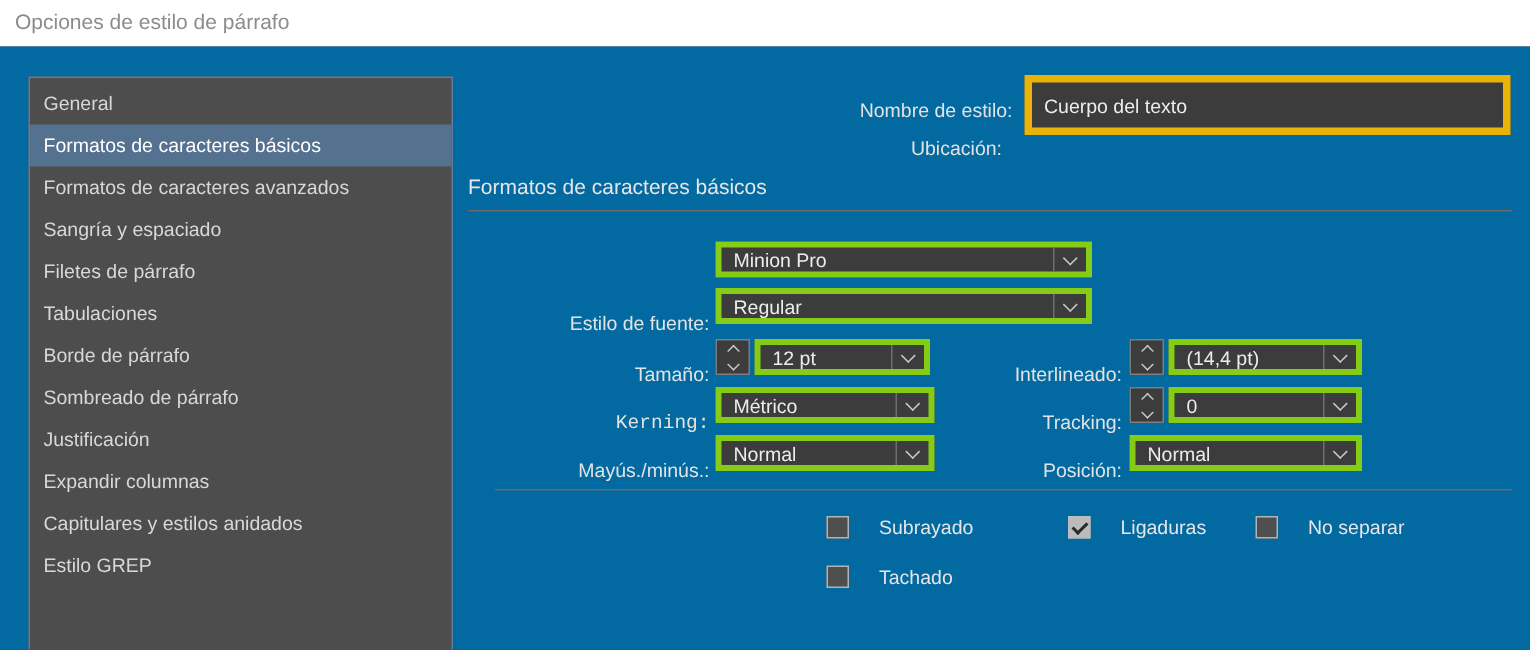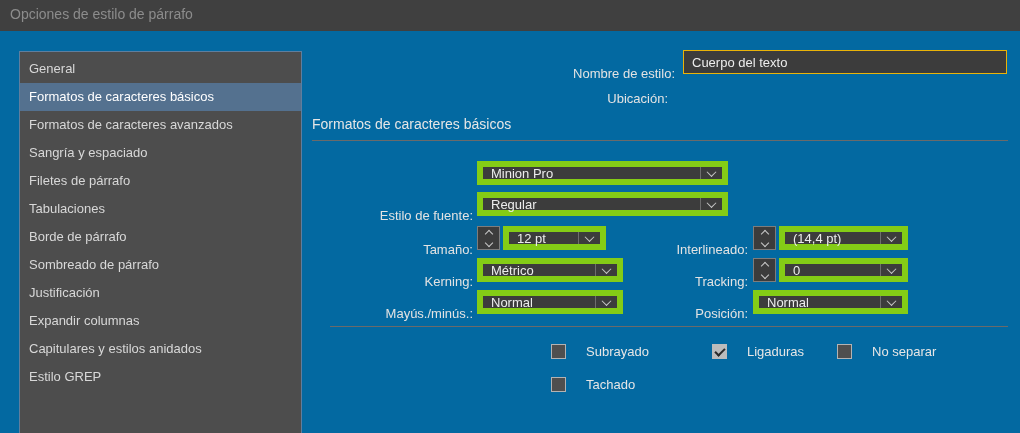--- a/index.html
+++ b/index.html
@@ -1,21 +1,21 @@
 <!DOCTYPE html>
 <html><head>
 <meta charset="utf-8">
 <style>
   * { margin:0; padding:0; box-sizing:border-box; }
   html,body { width:1020px; height:433px; overflow:hidden; }
   body { font-family:"Liberation Sans","DejaVu Sans",sans-serif; background:#535353; position:relative; }
 
   
   .titlebar { position:absolute; left:0; top:0; width:1020px; height:31px;
-              background:#404040; }
+              background:#ffffff; }
   .titlebar .title { position:absolute; left:10px; top:6px; font-size:14px; color:#8c8c8c; }
 
   
   .dialog { position:absolute; left:0; top:31px; width:1020px; height:402px;
             background:#0369a1; overflow:hidden; }
 
   
   .sidebar { position:absolute; left:19px; top:20px; width:283px; height:440px;
              background:#4d4d4d; border:1px solid #5f7e9e; padding-top:3px; }
   .side-item { height:28px; line-height:28px; padding-left:9px; font-size:13px;
@@ -26,27 +26,27 @@
   .lbl { position:absolute; height:24px; line-height:24px; font-size:13px;
          color:#e3e3e3; text-align:right; white-space:nowrap;margin-top:12px; }
 
   .section-title { position:absolute; left:312px; top:85px; font-size:14px;
                    color:#e6e6e6; white-space:nowrap; }
   .divider { position:absolute; height:1px; background:#6a6a6a; }
   #divider-1 { left:312px; width:696px; top:109px; }
   #divider-2 { left:330px; width:678px; top:295px; }
 
   
-  .txt-input { position:absolute; height:24px; background:#3c3c3c;
-               border:1px solid #eab308; color:#ededed; font-size:13px;
+  .txt-input { position:absolute; height:40px; background:#3c3c3c;
+               border:5px solid #eab308; color:#ededed; font-size:13px;
                font-family:"Liberation Sans","DejaVu Sans",sans-serif;
                padding:0 8px; outline:none; }
 
   
-  .dd { position:absolute; height:24px; background:#3c3c3c; border:6px solid #84cc16;
+  .dd { position:absolute; height:24px; background:#3c3c3c; border:4px solid #84cc16;
         display:flex; align-items:center; cursor:default; }
   .dd .dd-value { flex:1; padding-left:8px; font-size:13px; color:#ededed;
                   white-space:nowrap; overflow:hidden; }
   .dd .dd-arrow { width:22px; align-self:stretch; border-left:1px solid #6e6e6e;
                   display:flex; align-items:center; justify-content:center; }
   .chev-down { width:7px; height:7px; border-right:1px solid #c8c8c8;
                border-bottom:1px solid #c8c8c8; transform:rotate(45deg) translate(-1px,-1px); }
 
   
   .stepper { position:absolute; width:23px; height:24px; background:#3c3c3c;
@@ -112,40 +112,40 @@
     <div class="dd-arrow">
         <div class="chev-down"></div>
       </div>
   </div>
 
   <div class="lbl" style="right:547px; top:195px;">Tamaño:</div>
   <div class="stepper" style="left:477px; top:195px;">
     <div class="chev-up-s"></div>
     <div class="chev-down-s"></div>
   </div>
-  <div class="dd" style="left:503px; top:195px; width:103px;">
+  <div class="dd" style="left:503px; top:195px; width:117px;">
     <div class="dd-value">12 pt</div>
     <div class="dd-arrow">
         <div class="chev-down"></div>
       </div>
   </div>
 
   <div class="lbl" style="right:272px; top:195px;">Interlineado:</div>
   <div class="stepper" style="left:753px; top:195px;">
     <div class="chev-up-s"></div>
     <div class="chev-down-s"></div>
   </div>
   <div class="dd" style="left:779px; top:195px; width:129px;gap:28px;">
     <div class="dd-value">(14,4 pt)</div>
     <div class="dd-arrow">
         <div class="chev-down"></div>
       </div>
   </div>
 
-  <div class="lbl" style="right:547px; top:227px;">Kerning:</div>
+  <div class="lbl" style="right:547px; top:227px;font-family:Liberation Mono, monospace;">Kerning:</div>
   <div class="dd" style="left:477px; top:227px; width:146px;">
     <div class="dd-value">Métrico</div>
     <div class="dd-arrow">
         <div class="chev-down"></div>
       </div>
   </div>
 
   <div class="lbl" style="right:272px; top:227px;">Tracking:</div>
   <div class="stepper" style="left:753px; top:227px;">
     <div class="chev-up-s"></div>

